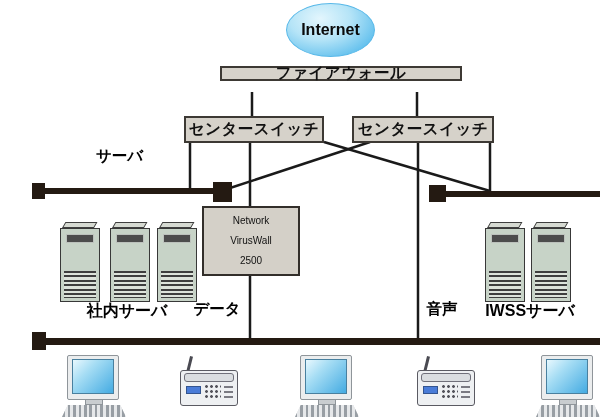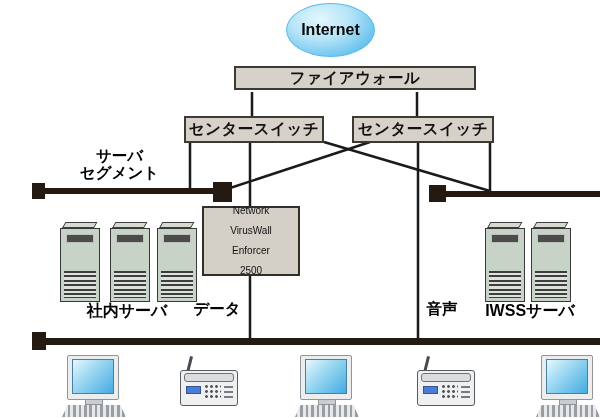--- a/index.html
+++ b/index.html
@@ -7,21 +7,21 @@
     position:relative;width:600px;height:418px;background:#ffffff;overflow:hidden;
     font-family:"Liberation Sans","DejaVu Sans",sans-serif;color:#111;margin-left:32px;
   }
   #wires{position:absolute;left:0;top:0;z-index:1;}
   
   .nbox{
     position:absolute;z-index:2;background:#d6d2ca;border:2px solid #3d3934;
     display:flex;align-items:center;justify-content:center;box-sizing:border-box;
     font-weight:bold;font-size:15.5px;letter-spacing:.5px;
   }
-  #firewall-box{left:202px;top:66px;width:242px;height:24px;}
+  #firewall-box{left:188px;top:66px;width:242px;height:15px;}
   #switch-left{left:152px;top:116px;width:140px;height:27px;}
   #switch-right{left:320px;top:116px;width:142px;height:27px;}
   #viruswall-box{
     left:170px;top:206px;width:98px;height:70px;flex-direction:column;
     font-weight:normal;font-size:10px;line-height:20px;letter-spacing:0;
     background:#d4d0c8;border:2px solid #322e2a;
   }
   #internet-ellipse{
     position:absolute;z-index:2;left:254px;top:3px;width:89px;height:54px;border-radius:50%;
     background:radial-gradient(ellipse at 38% 28%, #e3f6fd 0%, #b5e4f7 40%, #57bbec 85%, #35a6e2 100%);
@@ -114,27 +114,25 @@
   <div id="switch-left" class="nbox">
     <span>センタースイッチ</span>
   </div>
   <div id="switch-right" class="nbox">
     <span>センタースイッチ</span>
   </div>
 
   <div id="viruswall-box" class="nbox">
     <span>Network</span>
     <span>VirusWall</span>
-    <span>Enforcer</span>
     <span>2500</span>
   </div>
 
   <div id="lbl-server-seg" class="lbl">
     <div>サーバ</div>
-    <div>セグメント</div>
   </div>
   <div id="lbl-internal" class="lbl">社内サーバ</div>
   <div id="lbl-data" class="lbl">データ</div>
   <div id="lbl-voice" class="lbl">音声</div>
   <div id="lbl-iwss" class="lbl">IWSSサーバ</div>
 
   <div class="tower" style="left:28px">
     <div class="tower-roof"></div>
       <div class="tower-body">
         <div class="tower-slot"></div>

